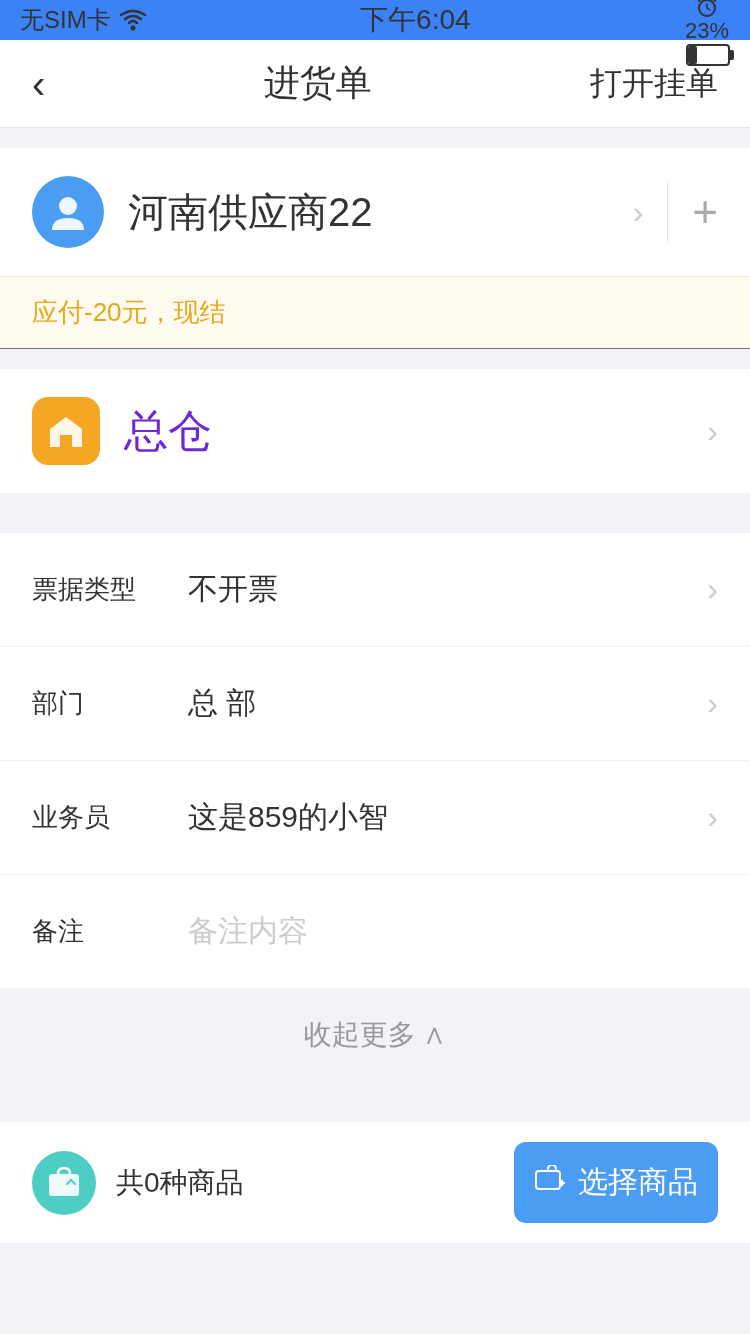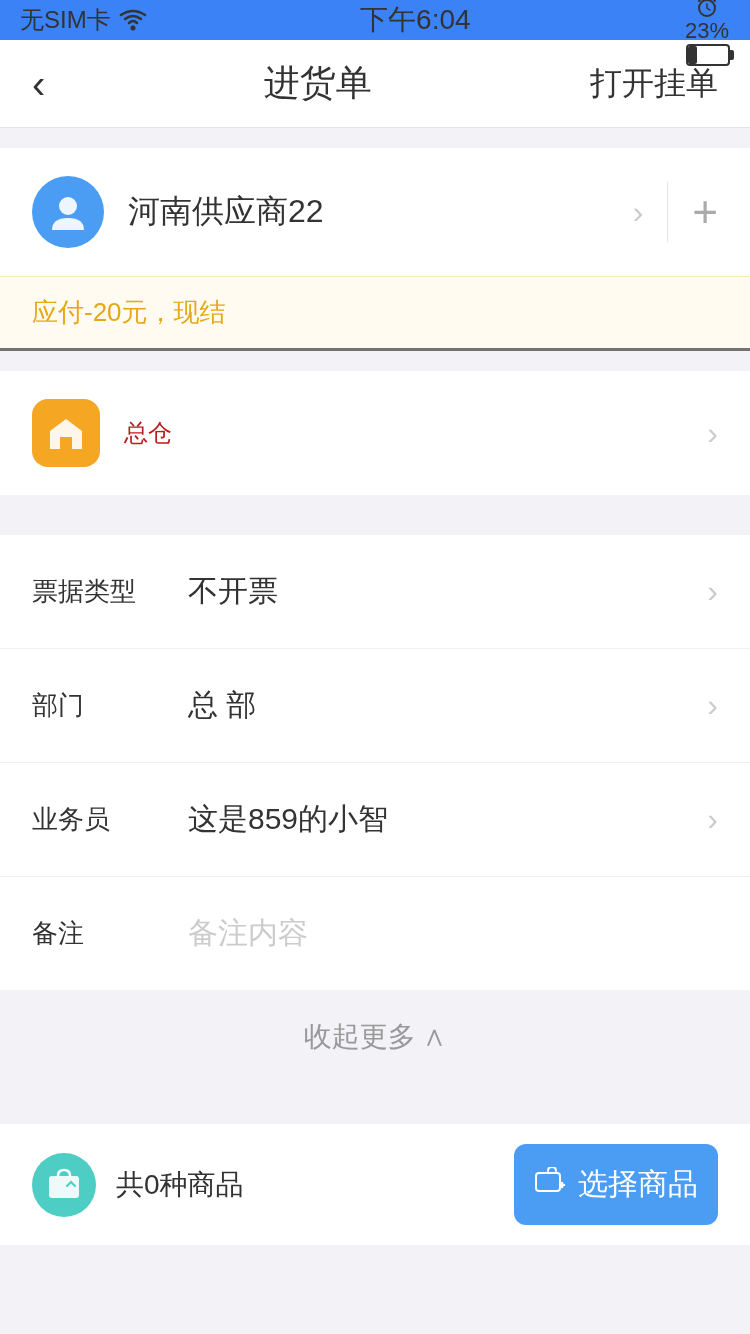--- a/index.html
+++ b/index.html
@@ -107,21 +107,21 @@
       background: #4b9df4;
       display: flex;
       align-items: center;
       justify-content: center;
       margin-right: 24px;
       flex-shrink: 0;
     }
     .supplier-avatar svg { width: 44px; height: 44px; }
     .supplier-name {
       flex: 1;
-      font-size: 32px;
+      font-size: 40px;
       color: #333;
     }
     .chevron-right {
       color: #ccc;
       font-size: 32px;
     }
     .supplier-divider {
       width: 1px;
       height: 60px;
       background: #e5e5e5;
@@ -132,21 +132,21 @@
       color: #aaa;
       cursor: pointer;
       line-height: 1;
     }
 
     
     .notice-banner {
       background: #fffbf0;
       padding: 18px 32px;
       border-top: 1px solid #f5e8c0;
-      border-bottom: 3px solid #737373;
+      border-bottom: 1px solid #737373;
     }
     .notice-text {
       font-size: 26px;
       color: #e6a817;
     }
 
     
     .warehouse-row {
       display: flex;
       align-items: center;
@@ -161,22 +161,22 @@
       background: #f5a623;
       display: flex;
       align-items: center;
       justify-content: center;
       margin-right: 24px;
       flex-shrink: 0;
     }
     .warehouse-icon svg { width: 40px; height: 40px; }
     .warehouse-name {
       flex: 1;
-      font-size: 24px;
-      color: #b91c1c;
+      font-size: 44px;
+      color: #6d28d9;
     }
 
     
     .form-section {
       background: #fff;
       margin-top: 20px;
     }
     .form-row {
       display: flex;
       align-items: center;

